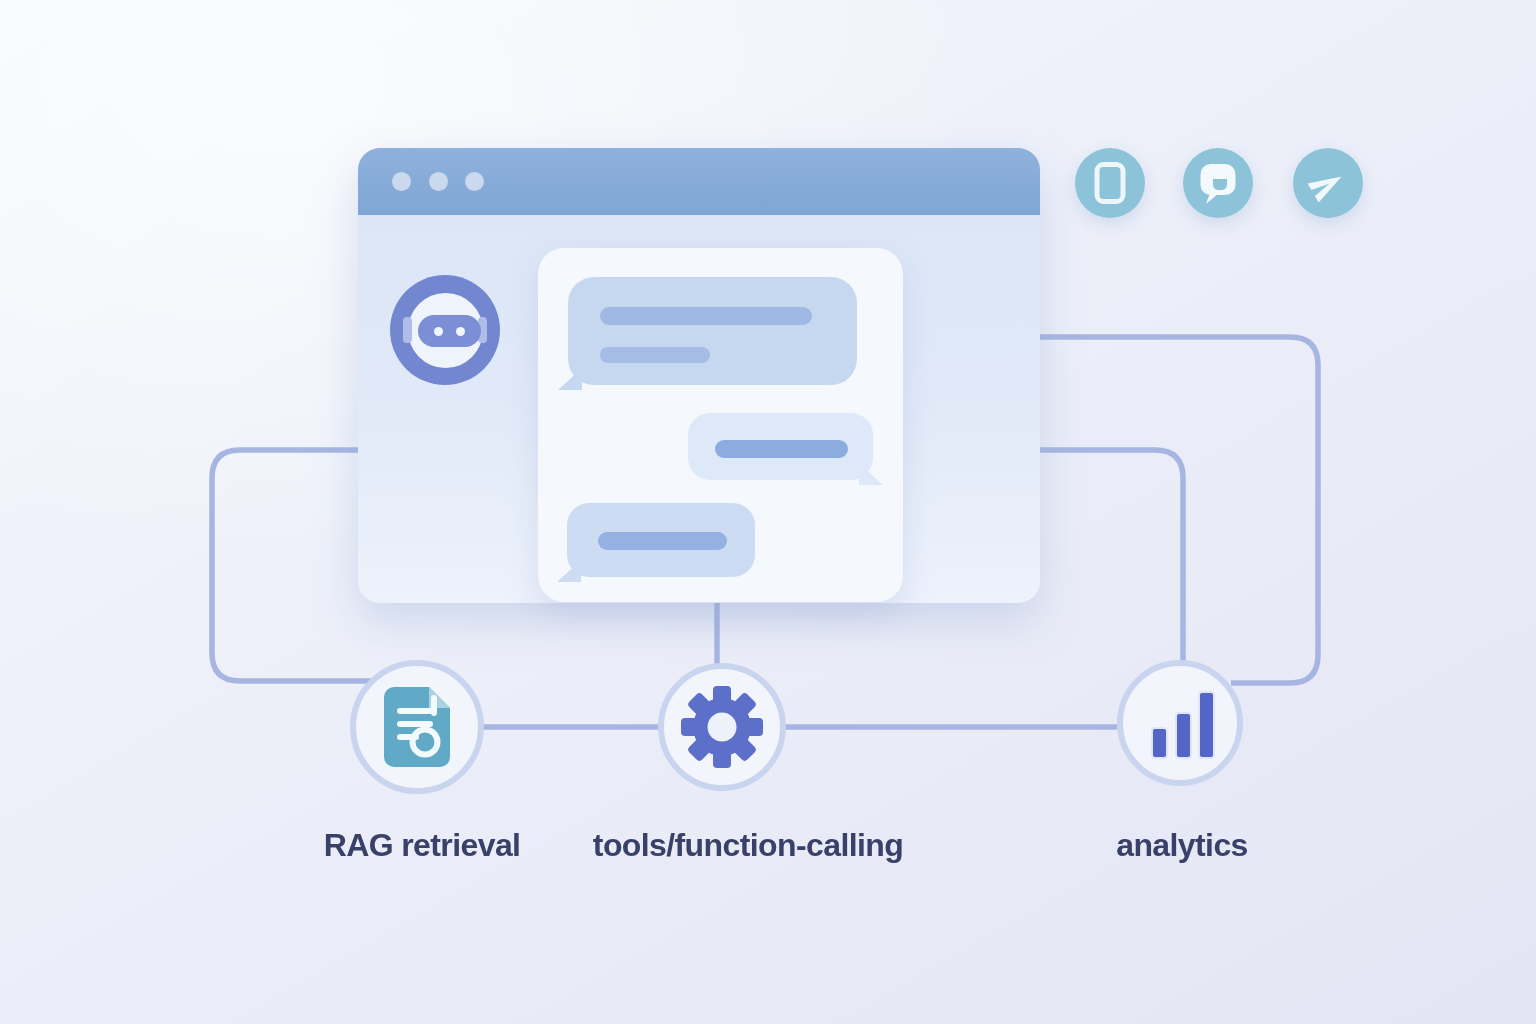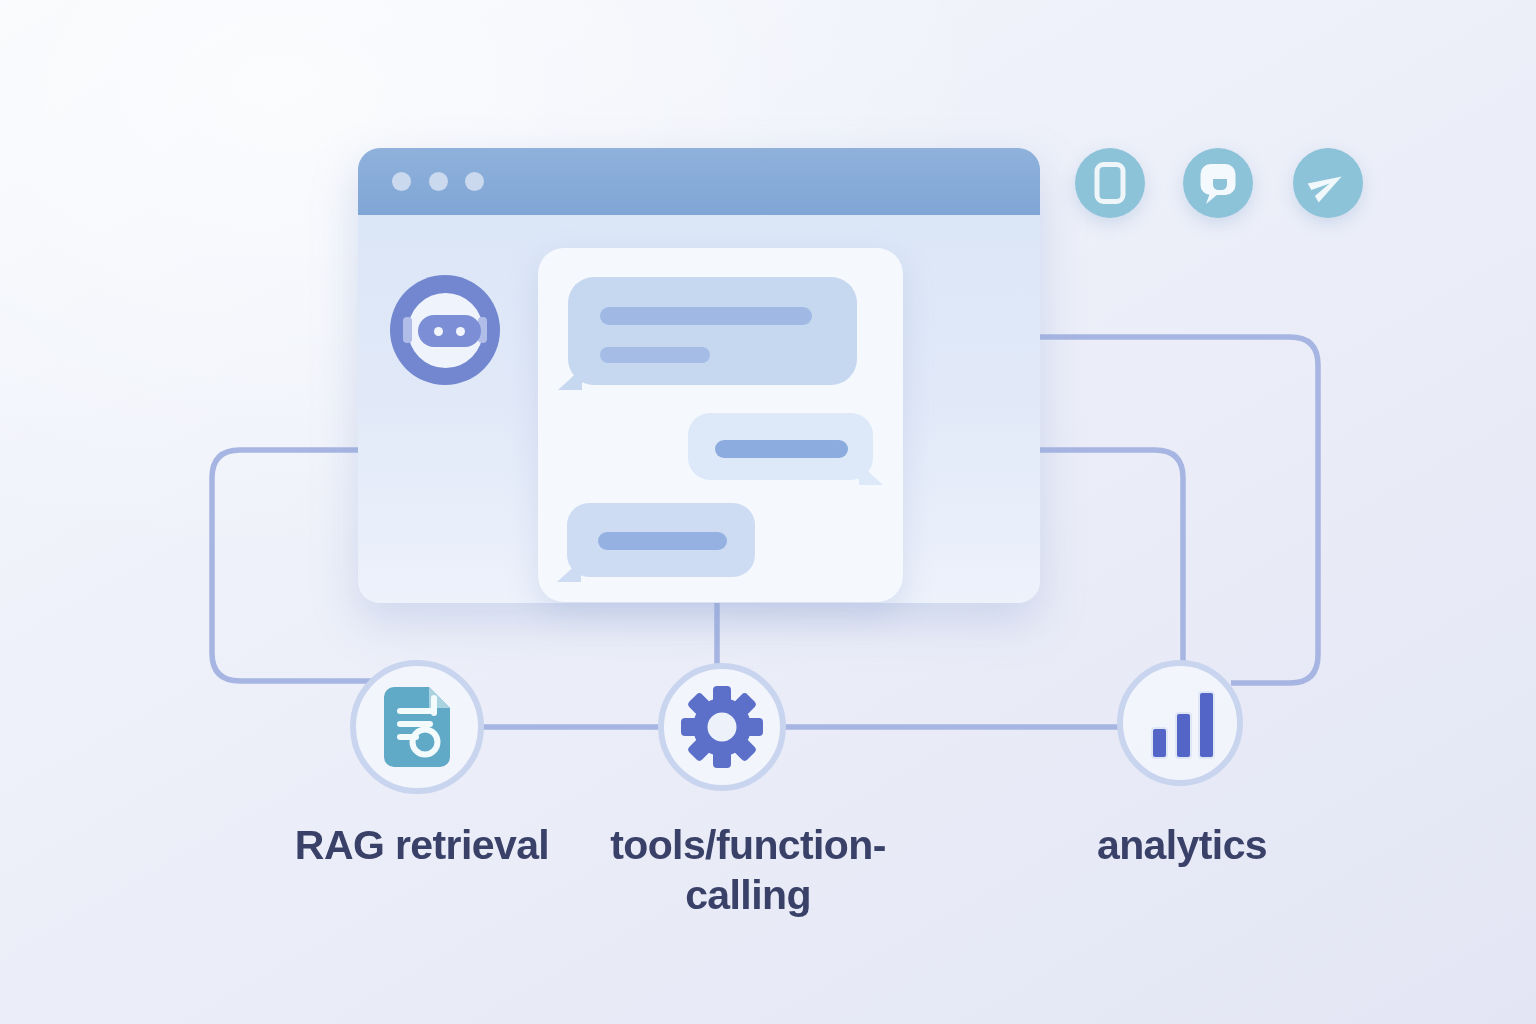--- a/index.html
+++ b/index.html
@@ -100,21 +100,21 @@
     display: flex; align-items: center; justify-content: center;
   }
   .node-rag       { left: 350px;  top: 660px; width: 134px; height: 134px; }
   .node-tools     { left: 658px;  top: 663px; width: 128px; height: 128px; }
   .node-analytics { left: 1117px; top: 660px; width: 126px; height: 126px; }
   .node-analytics svg { margin-left: 6px; margin-top: 4px; }
 
   
   .node-label {
     position: absolute; transform: translateX(-50%);
-    font-size: 41px; line-height: 50px; font-weight: 700;
+    font-size: 32px; line-height: 50px; font-weight: 700;
     letter-spacing: -0.6px; color: #3a4168; text-align: center; z-index: 2;
   }
   .lbl-rag       { left: 422px;  top: 820px; white-space: nowrap; }
   .lbl-tools     { left: 748px;  top: 820px; width: 336px; }
   .lbl-analytics { left: 1182px; top: 820px; white-space: nowrap; }
 </style>
 </head>
 <body>
 
 <div class="stage">

